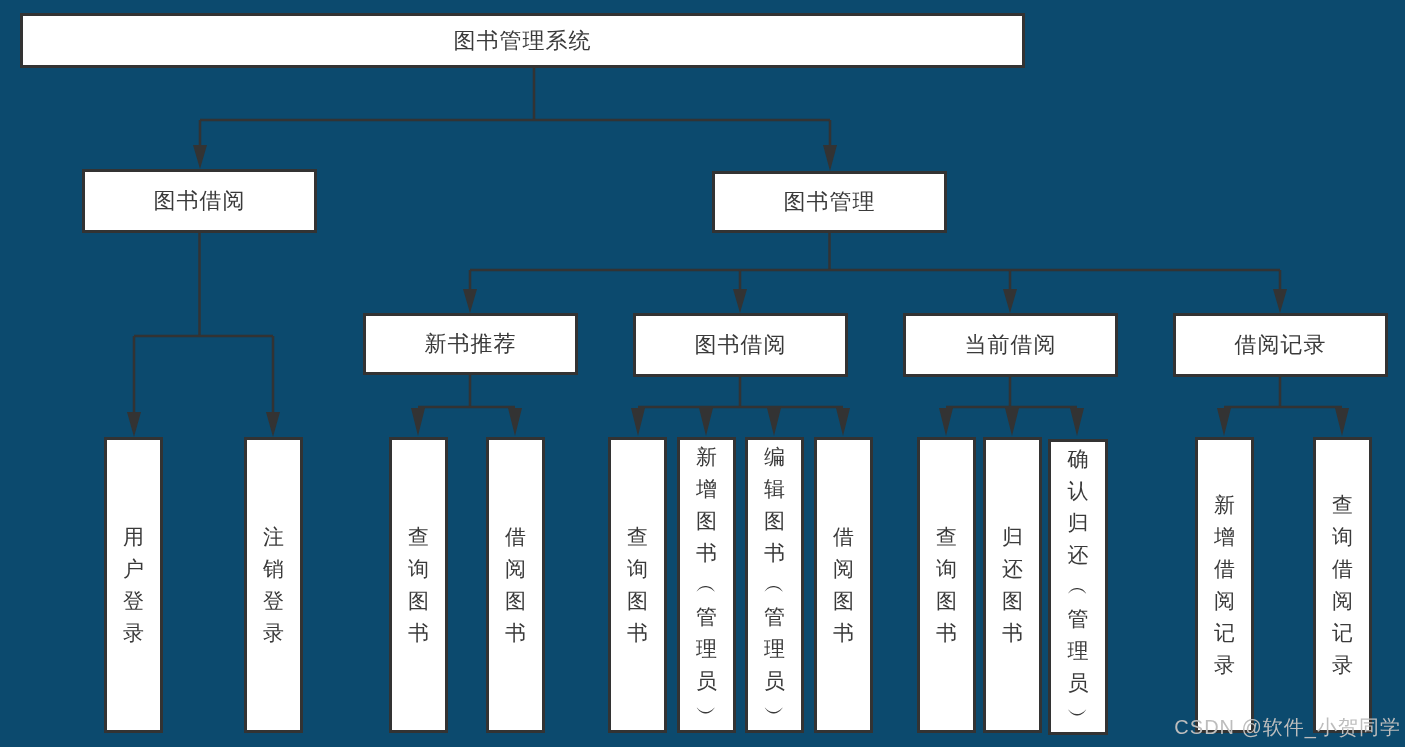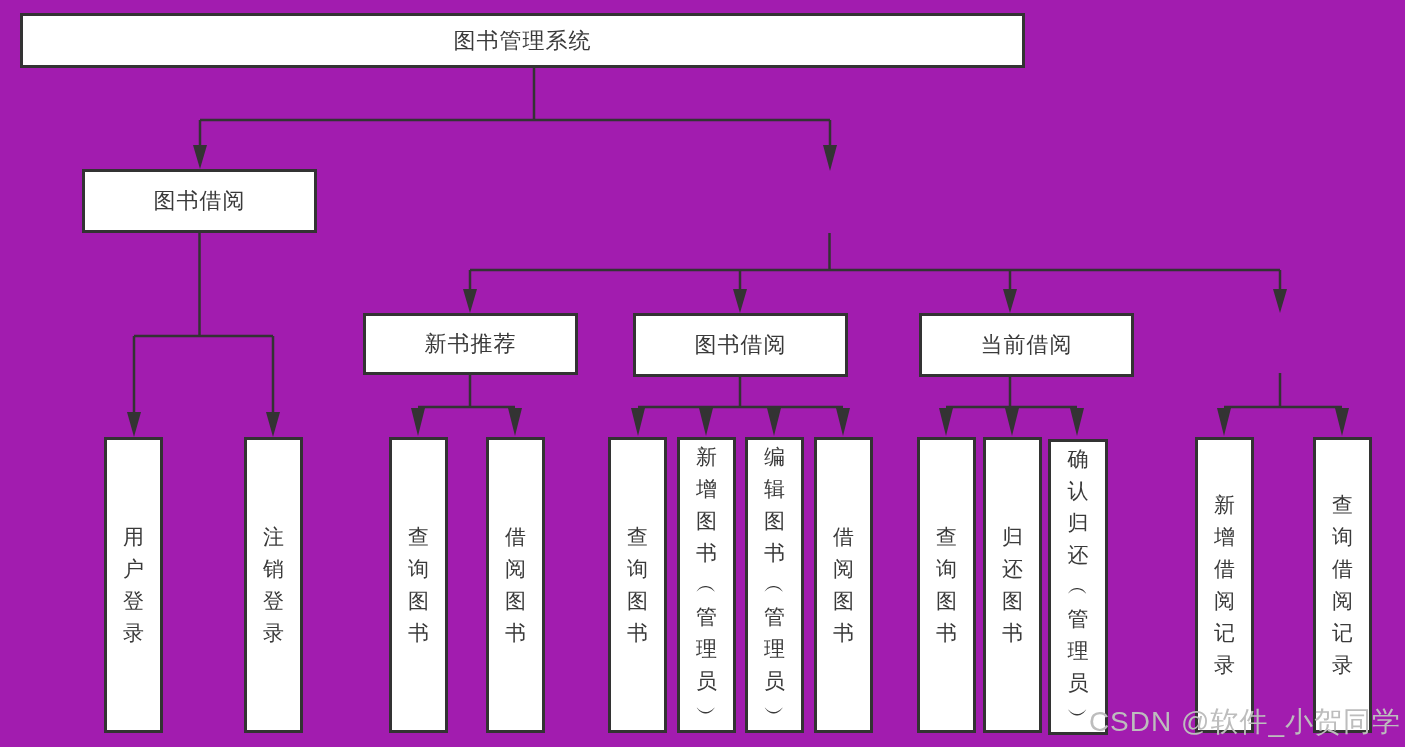--- a/index.html
+++ b/index.html
@@ -1,20 +1,20 @@
 <!DOCTYPE html>
 <html><head>
 <meta charset="utf-8">
 <style>
   html, body { margin: 0; padding: 0; background: #ffffff; }
   .canvas {
     position: relative;
     width: 1405px;
     height: 747px;
-    background: #a21caf;
+    background: #0c4a6e;
     font-family: "Liberation Sans", sans-serif;
     overflow: hidden;
   }
   .connectors {
     position: absolute;
     left: 0; top: 0;
     width: 1405px; height: 747px;
     z-index: 0;
   }
   .node {
@@ -34,21 +34,21 @@
     font-size: 21px;
     line-height: 32px;
     letter-spacing: 0;
     white-space: pre;
     text-align: center;
   }
   .watermark {
     position: absolute;
     right: 4px;
     bottom: 6px;
-    font-size: 28px;
+    font-size: 20px;
     color: #bdbdbd;
     z-index: 2;
     letter-spacing: 1px;
   }
 </style>
 </head>
 <body>
 
 <div class="canvas">
 
@@ -101,24 +101,26 @@
       <polygon points="1005,408 1019,408 1012,436"></polygon>
       <polygon points="1070,408 1084,408 1077,436"></polygon>
       <polygon points="1217,408 1231,408 1224,436"></polygon>
       <polygon points="1335,408 1349,408 1342,436"></polygon>
     </g>
   </svg>
 
   <div class="node" style="left:20px; top:13px; width:1005px; height:55px;">图书管理系统</div>
 
   <div class="node" style="left:82px; top:169px; width:235px; height:64px;">图书借阅</div>
+  <div class="node" style="left:712px; top:171px; width:235px; height:62px;">图书管理</div>
 
   <div class="node" style="left:633px; top:313px; width:215px; height:64px;">图书借阅</div>
   <div class="node" style="left:363px; top:313px; width:215px; height:62px;">新书推荐</div>
-  <div class="node" style="left:903px; top:313px; width:215px; height:64px;margin-left:16px;">当前借阅</div>
+  <div class="node" style="left:903px; top:313px; width:215px; height:64px;">当前借阅</div>
+  <div class="node" style="left:1173px; top:313px; width:215px; height:64px;">借阅记录</div>
 
   <div class="node leaf" style="left:104px; top:437px; width:59px; height:296px;">用
 户
 登
 录</div>
   <div class="node leaf" style="left:244px; top:437px; width:59px; height:296px;">注
 销
 登
 录</div>
 

